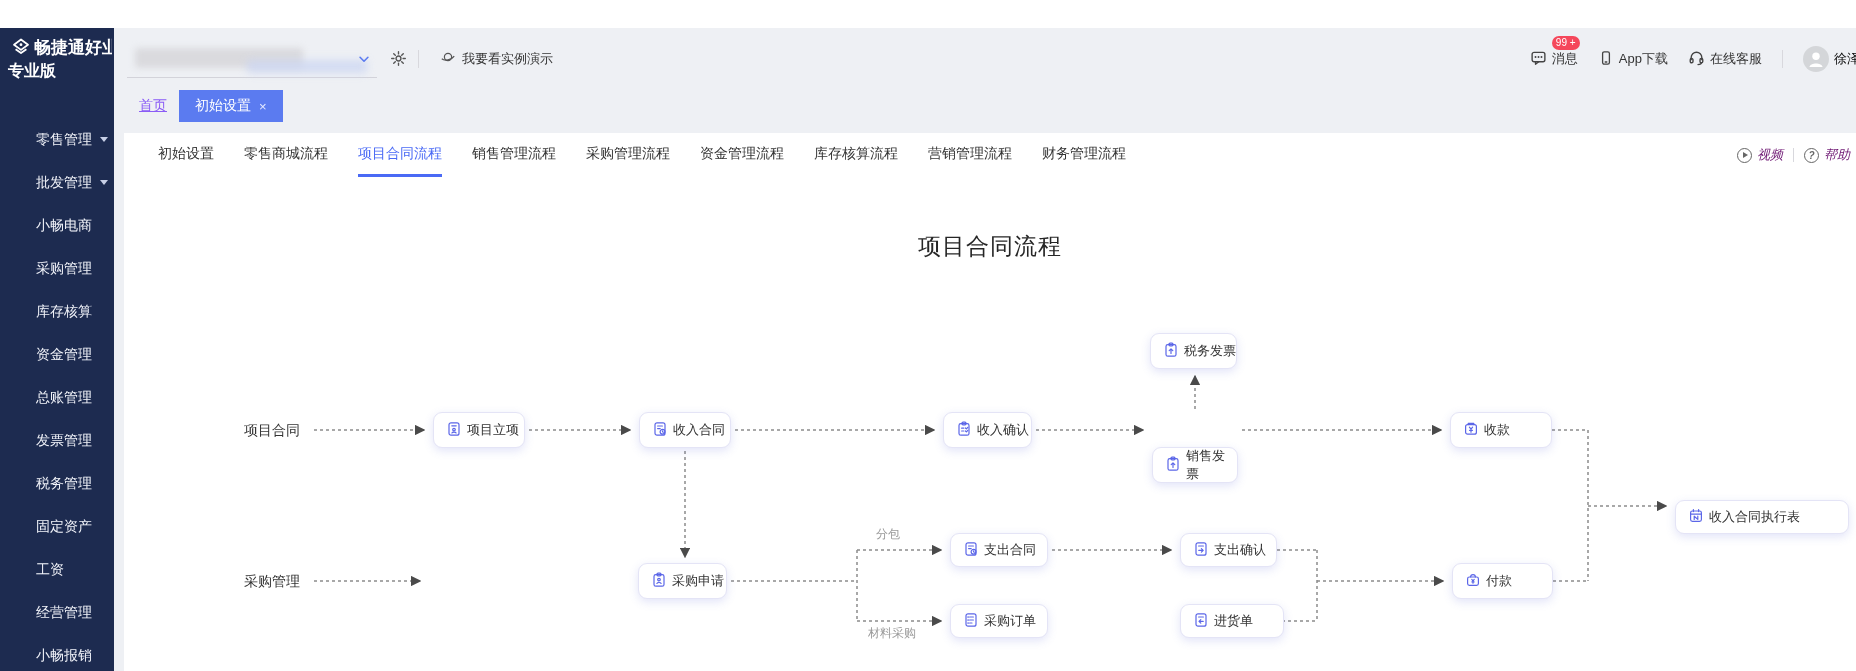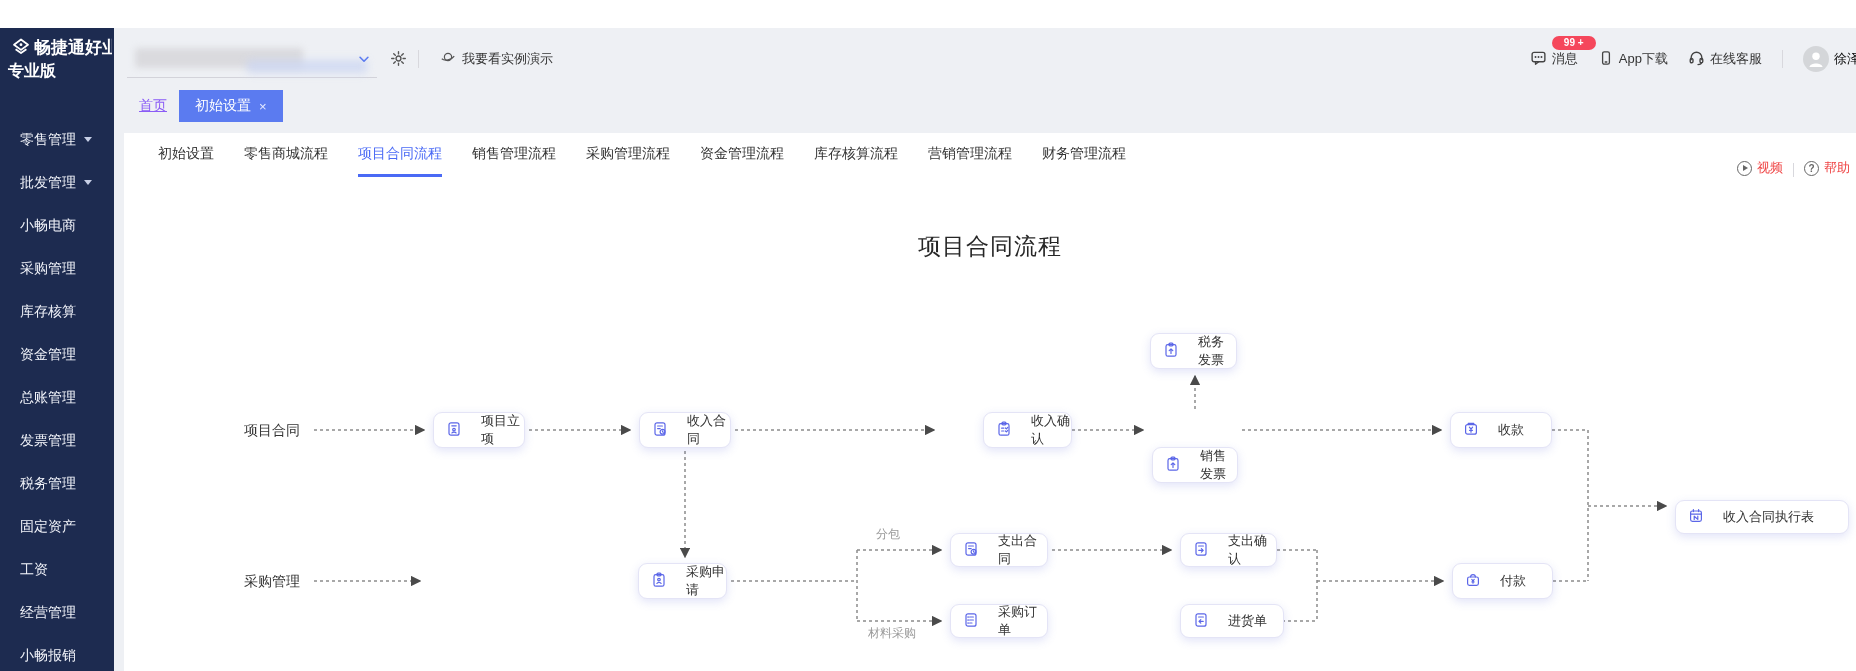--- a/index.html
+++ b/index.html
@@ -8,60 +8,60 @@
     font-family:"Liberation Sans","DejaVu Sans",sans-serif;color:#333;
   }
   .app{position:absolute;left:0;top:28px;right:0;bottom:0;}
   
   .sidebar{position:absolute;left:0;top:0;bottom:0;width:114px;background:#1d2b50;z-index:3;}
   .logo-area{height:62px;position:relative;}
   .logo-glyph{position:absolute;left:11px;top:9px;}
   .brand-name{position:absolute;left:34px;top:8px;font-size:17px;color:#fff;font-weight:bold;white-space:nowrap;width:78px;overflow:hidden;}
   .edition{position:absolute;left:8px;top:33px;font-size:16px;color:#fff;font-weight:bold;}
   .side-list{margin-top:28px;}
-  .side-item{height:43px;display:flex;align-items:center;padding-left:20px;font-size:14px;color:#f2f4fa;cursor:pointer;}
+  .side-item{height:43px;display:flex;align-items:center;padding-left:36px;font-size:14px;color:#f2f4fa;cursor:pointer;}
   .caret{width:0;height:0;border-left:4px solid transparent;border-right:4px solid transparent;border-top:5px solid #c7cfe6;margin-left:8px;}
   
   .main-bg{position:absolute;left:114px;top:0;right:0;bottom:0;background:#eef0f4;}
   
   .topbar{position:absolute;left:0;top:0;right:0;height:62px;}
   .select-area{position:absolute;left:13px;top:12px;width:250px;height:37px;border-bottom:1px solid #d3d3da;cursor:pointer;}
   .blur1{position:absolute;left:8px;top:8px;width:168px;height:20px;background:#dadade;border-radius:3px;filter:blur(3px);}
   .blur2{position:absolute;left:120px;top:20px;width:120px;height:13px;background:#ccd6f2;border-radius:3px;filter:blur(4px);opacity:.8;}
   .sel-chevron{position:absolute;right:6px;top:12px;}
   .gear-btn{position:absolute;left:276px;top:22px;cursor:pointer;}
   .tb-divider{position:absolute;left:304px;top:22px;width:1px;height:18px;background:#d8d8dd;}
   .demo-link{position:absolute;left:326px;top:21px;display:flex;align-items:center;gap:6px;font-size:13px;color:#333;cursor:pointer;}
   .right-cluster{position:absolute;right:0;top:0;height:62px;display:flex;align-items:center;gap:20px;}
   .rc-item{display:flex;align-items:center;gap:5px;font-size:13px;color:#333;cursor:pointer;position:relative;}
-  .badge{position:absolute;top:-13px;left:22px;background:#f5475b;color:#fff;font-size:10px;line-height:14px;padding:0 12px;border-radius:8px;white-space:nowrap;font-weight:bold;}
+  .badge{position:absolute;top:-13px;left:22px;background:#f5475b;color:#fff;font-size:10px;line-height:14px;padding:0 4px;border-radius:8px;white-space:nowrap;}
   .rc-divider{width:1px;height:18px;background:#d8d8dd;}
   .avatar{width:26px;height:26px;border-radius:50%;background:#d4d6d9;display:flex;align-items:center;justify-content:center;overflow:hidden;}
   .uname{font-size:13px;color:#000000;width:22px;overflow:hidden;white-space:nowrap;}
   
   .tabstrip{position:absolute;left:0;top:62px;right:0;height:32px;display:flex;align-items:flex-end;}
   .tab-home{width:52px;height:32px;margin-left:13px;display:flex;align-items:center;justify-content:center;font-size:14px;color:#8b5cf6;cursor:pointer;text-decoration:underline;}
   .tab-active{height:32px;padding:0 16px;background:#5b7bf0;color:#fff;font-size:14px;display:flex;align-items:center;gap:8px;cursor:pointer;}
   .tab-close{font-size:13px;color:#e6ebff;cursor:pointer;}
   
   .content{position:absolute;left:10px;top:105px;right:0;bottom:0;background:#fff;}
   .nav-row{position:absolute;left:0;top:0;right:0;height:44px;display:flex;align-items:stretch;padding-left:34px;gap:30px;}
   .nav-tab{display:flex;align-items:center;font-size:14px;color:#333;cursor:pointer;border-bottom:3px solid transparent;padding-bottom:0;}
   .nav-tab.active{color:#4a6af5;border-bottom-color:#4a6af5;}
-  .nav-right{position:absolute;right:6px;top:0;height:44px;display:flex;align-items:flex-end;gap:10px;font-size:13px;color:#ef4444;}
+  .nav-right{position:absolute;right:6px;top:0;height:44px;display:flex;align-items:center;gap:10px;font-size:13px;color:#701a75;font-style:italic;}
   .nav-right .nr-item{display:flex;align-items:center;gap:5px;cursor:pointer;}
   .nr-divider{width:1px;height:14px;background:#d8d8dd;}
   .circle-ic{width:15px;height:15px;border:1.3px solid #666;border-radius:50%;display:inline-flex;align-items:center;justify-content:center;box-sizing:border-box;}
   .play-tri{width:0;height:0;border-top:3.5px solid transparent;border-bottom:3.5px solid transparent;border-left:5.5px solid #666;margin-left:1px;}
   .qmark::before{content:"?";font-size:10px;color:#666;font-weight:bold;}
   .flow-title{position:absolute;left:0;right:0;top:98px;text-align:center;font-size:23px;color:#262626;font-weight:500;letter-spacing:1px;}
   
   .flow{position:absolute;left:0;top:0;width:1732px;height:538px;}
   .flow svg.wires{position:absolute;left:0;top:0;pointer-events:none;}
-  .fnode{position:absolute;height:36px;display:flex;align-items:center;gap:19px;background:#fff;
+  .fnode{position:absolute;height:36px;display:flex;align-items:center;gap:5px;background:#fff;
     border:1px solid #e4e4f6;border-radius:9px;box-shadow:0 3px 10px rgba(93,103,214,.18);
     padding:0 0 0 12px;font-size:13px;color:#333;box-sizing:border-box;cursor:pointer;}
   .fnode.small{height:34px;}
   .flabel{position:absolute;font-size:14px;color:#333;}
   .fbranch{position:absolute;font-size:12px;color:#999;}
 </style>
 </head>
 <body>
 
 <div class="app">
@@ -226,21 +226,21 @@
         </div>
         <div class="fnode" style="left:515px;top:279px;width:92px;">
           <span><svg width="16" height="16" viewBox="0 0 16 16" fill="none" stroke="#5b66e8" stroke-width="1.2" stroke-linecap="round" stroke-linejoin="round">
                 <rect x="3" y="1.8" width="10" height="12.4" rx="2"></rect>
                 <path d="M5.6 5h4.8M5.6 7.6h2.6"></path>
                 <circle cx="10.5" cy="10.8" r="2.4"></circle>
                 <path d="M10.5 9.8v1l.8.5"></path>
               </svg></span>
           <span>收入合同</span>
         </div>
-        <div class="fnode" style="left:819px;top:279px;width:89px;margin-left:40px;">
+        <div class="fnode" style="left:819px;top:279px;width:89px;">
           <span><svg width="16" height="16" viewBox="0 0 16 16" fill="none" stroke="#5b66e8" stroke-width="1.2" stroke-linecap="round" stroke-linejoin="round">
                 <rect x="3" y="2.6" width="10" height="11.6" rx="1.8"></rect>
                 <rect x="6" y="1.2" width="4" height="2.6" rx="1"></rect>
                 <path d="M5.6 7.2h2.2M5.6 10h2.2M9.4 7l1 .9 1.4-1.6M9.4 10l1 .9 1.4-1.6"></path>
               </svg></span>
           <span>收入确认</span>
         </div>
         <div class="fnode" style="left:1026px;top:200px;width:87px;">
           <span><svg width="16" height="16" viewBox="0 0 16 16" fill="none" stroke="#5b66e8" stroke-width="1.2" stroke-linecap="round" stroke-linejoin="round">
                 <rect x="3" y="2.6" width="10" height="11.6" rx="1.8"></rect>

